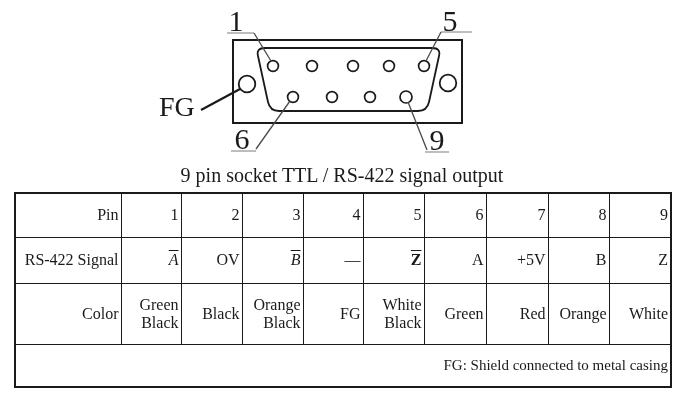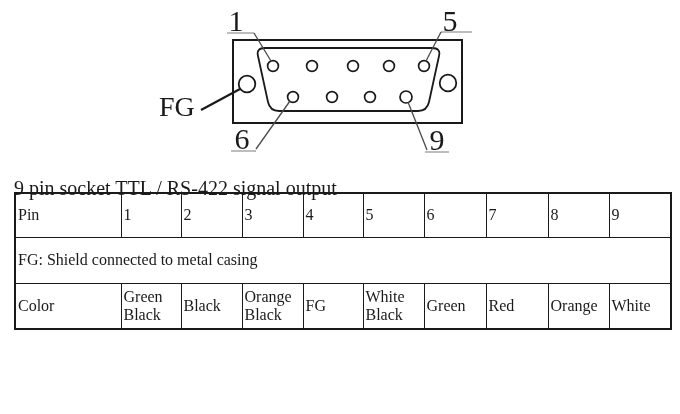--- a/index.html
+++ b/index.html
@@ -8,32 +8,32 @@
   body {
     width:680px; height:414px; background:var(--bg);
     font-family:"Liberation Serif","DejaVu Serif",serif; color:var(--ink);
   }
   .stage { position:relative; width:680px; height:414px; overflow:hidden; }
   svg.connector { position:absolute; top:0; left:0; }
   svg.connector text { fill:var(--ink); font-family:"Liberation Serif","DejaVu Serif",serif; }
   .pin-num { font-size:30px; }
   .fg-text  { font-size:28px; }
   .title {
-    position:absolute; top:176px; left:14px; width:656px;
-    font-size:20px; line-height:24px; white-space:nowrap;
+    position:absolute; top:163px; left:14px; width:656px;
+    text-align:center; font-size:20px; line-height:24px; white-space:nowrap;
   }
   table.signal-table {
     position:absolute; top:192px; left:14px;
     border-collapse:collapse; table-layout:fixed;
     border:2px solid var(--ink);
   }
   .signal-table td {
     border:1.5px solid var(--ink);
-    text-align:left; vertical-align:middle;
-    font-size:16px; padding:4px 2px; overflow:hidden;
+    text-align:right; vertical-align:middle;
+    font-size:16px; padding:12px 2px; overflow:hidden;
   }
   .signal-table tr:nth-child(1) td { height:44px; }
   .signal-table tr:nth-child(2) td { height:46px; }
   .signal-table tr:nth-child(3) td { height:45px; }
   .signal-table tr:nth-child(4) td { height:43px; font-size:15px; line-height:1.18; }
   .signal-table tr:nth-child(5) td { height:30px; }
   .ovl { text-decoration:overline; }
   .it  { font-style:italic; }
   .bd  { font-weight:bold; }
 </style>
@@ -102,30 +102,42 @@
         <td>2</td>
         <td>3</td>
         <td>4</td>
         <td>5</td>
         <td>6</td>
         <td>7</td>
         <td>8</td>
         <td>9</td>
       </tr>
       <tr>
-        <td colspan="10">FG: Shield connected to metal casing</td>
+        <td>RS-422 Signal</td>
+        <td><span class="ovl it">A</span></td>
+        <td>OV</td>
+        <td><span class="ovl it">B</span></td>
+        <td>—</td>
+        <td><span class="ovl bd">Z</span></td>
+        <td>A</td>
+        <td>+5V</td>
+        <td>B</td>
+        <td>Z</td>
       </tr>
       <tr>
         <td>Color</td>
         <td>Green Black</td>
         <td>Black</td>
         <td>Orange Black</td>
         <td>FG</td>
         <td>White Black</td>
         <td>Green</td>
         <td>Red</td>
         <td>Orange</td>
         <td>White</td>
       </tr>
+      <tr>
+        <td colspan="10">FG: Shield connected to metal casing</td>
+      </tr>
     </tbody>
   </table>
 
 </div>
 
 </body></html>

